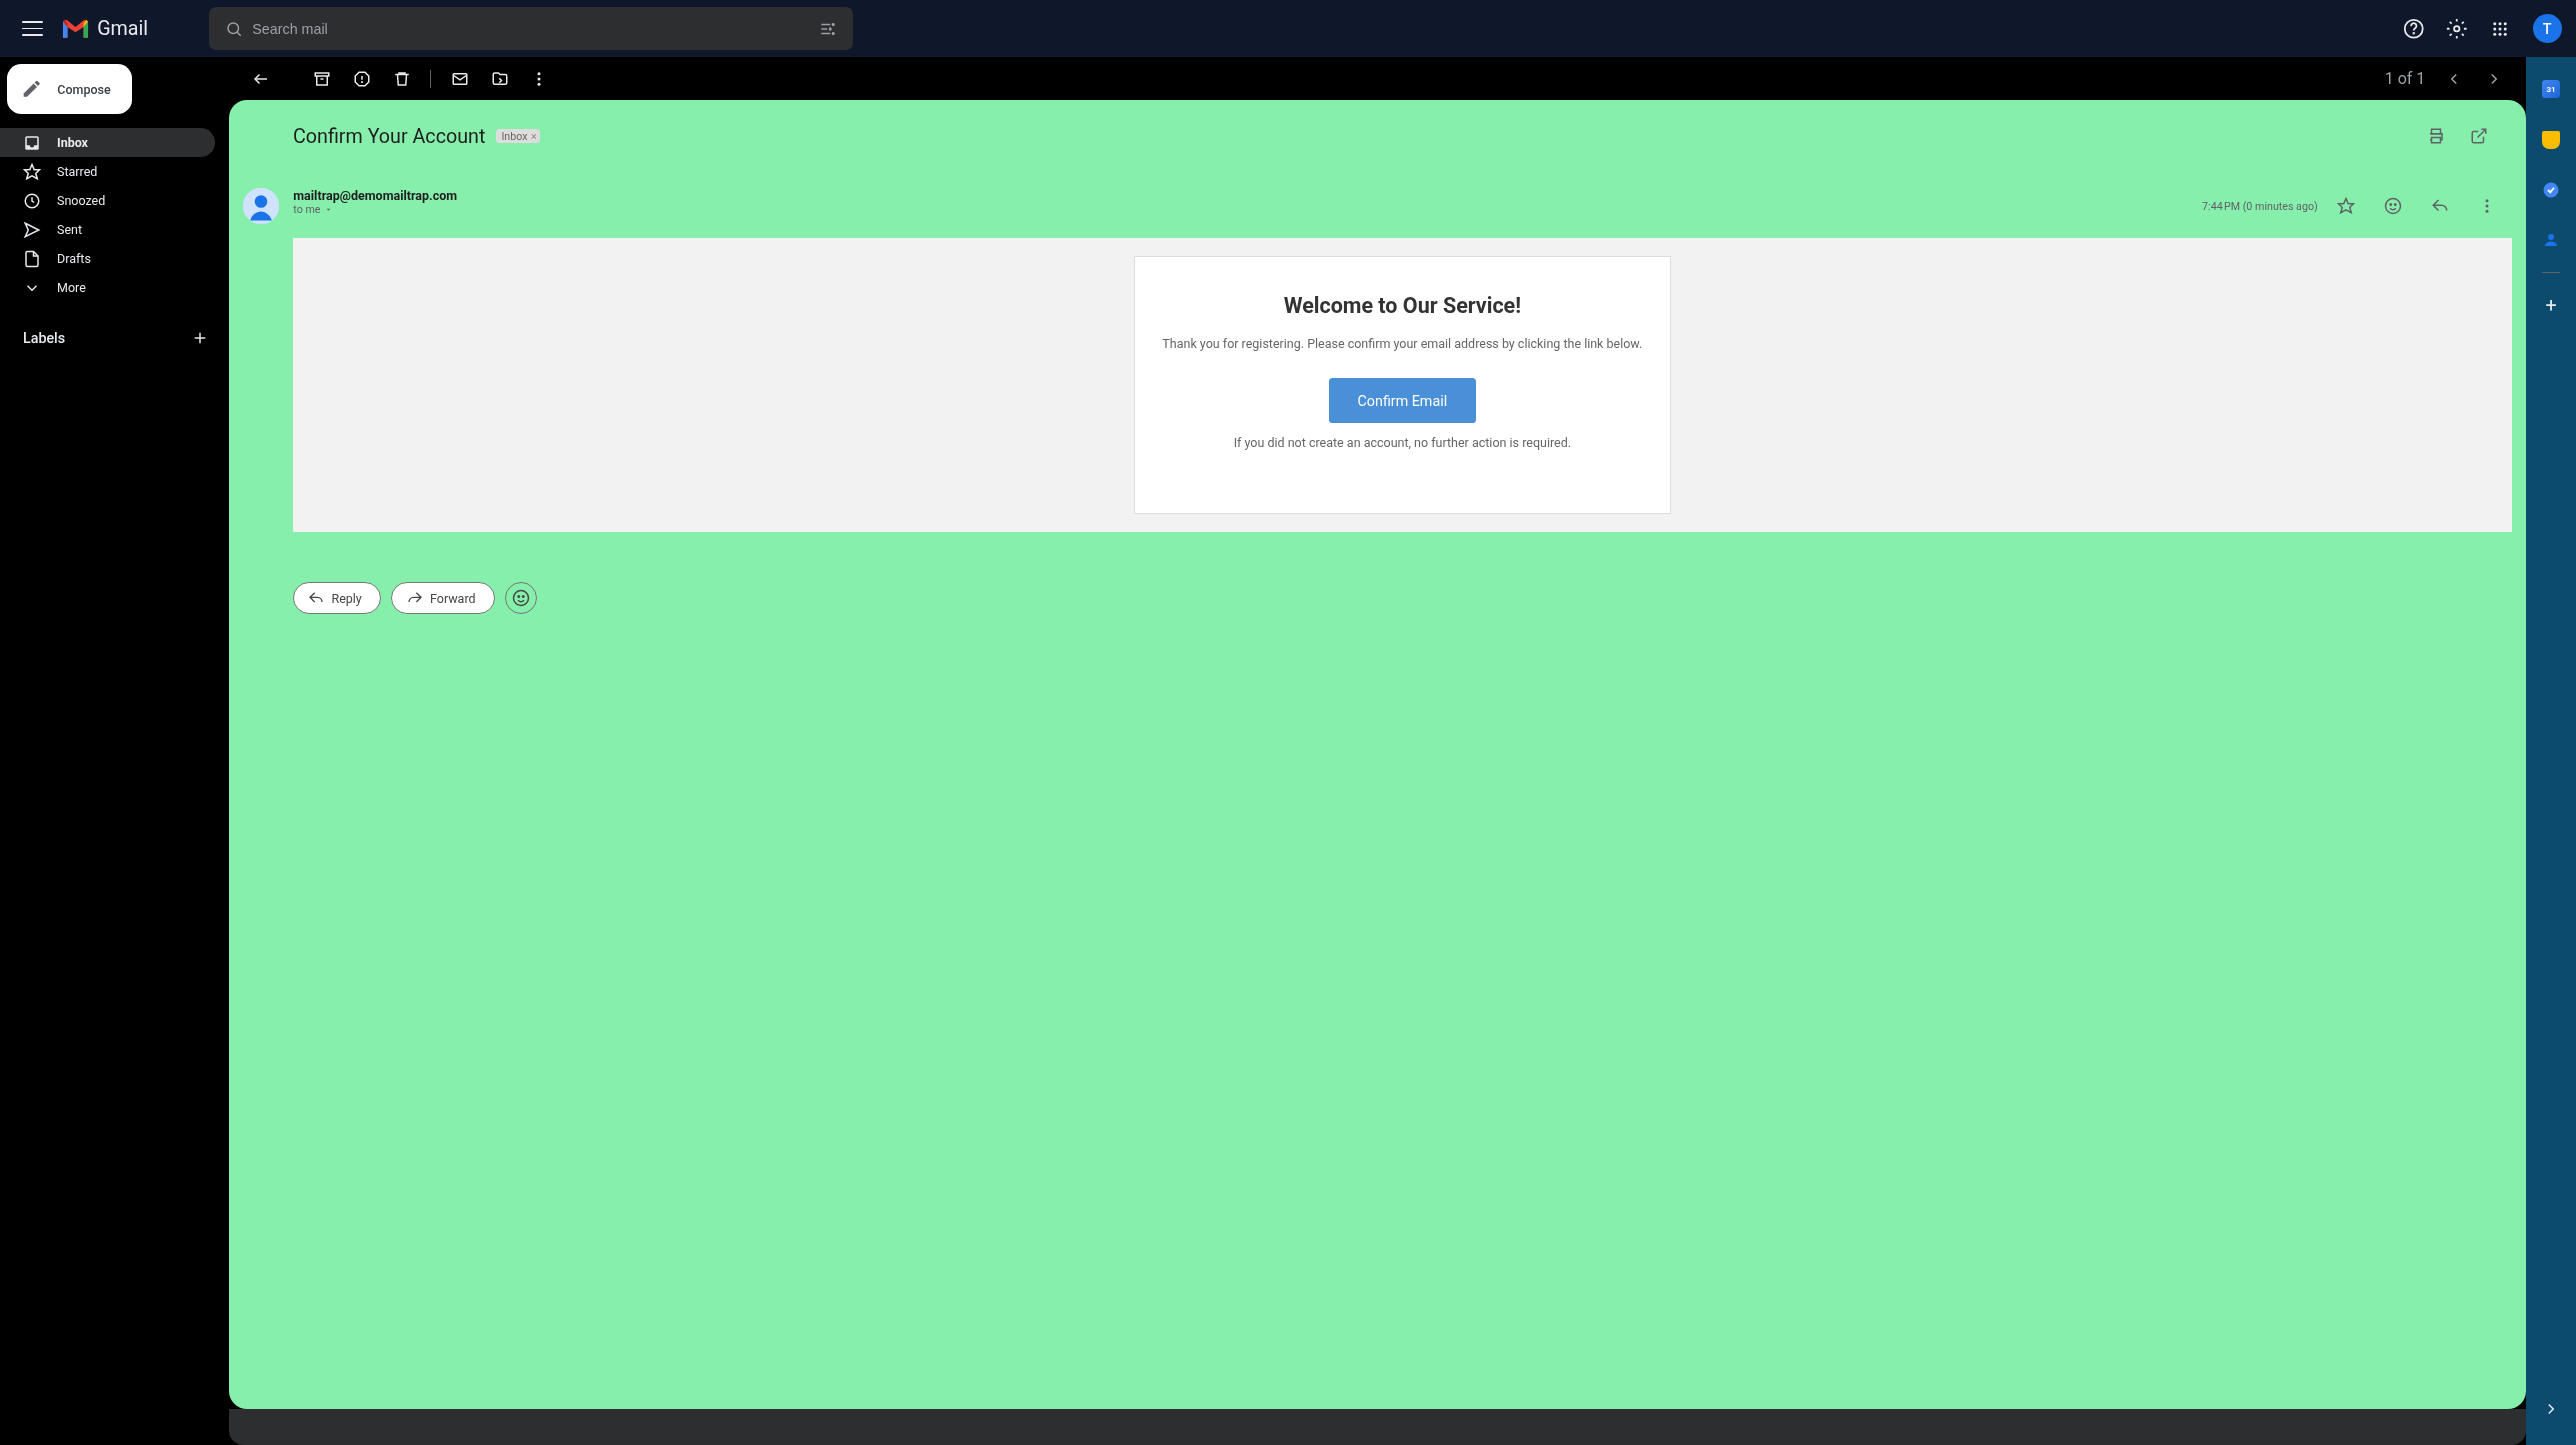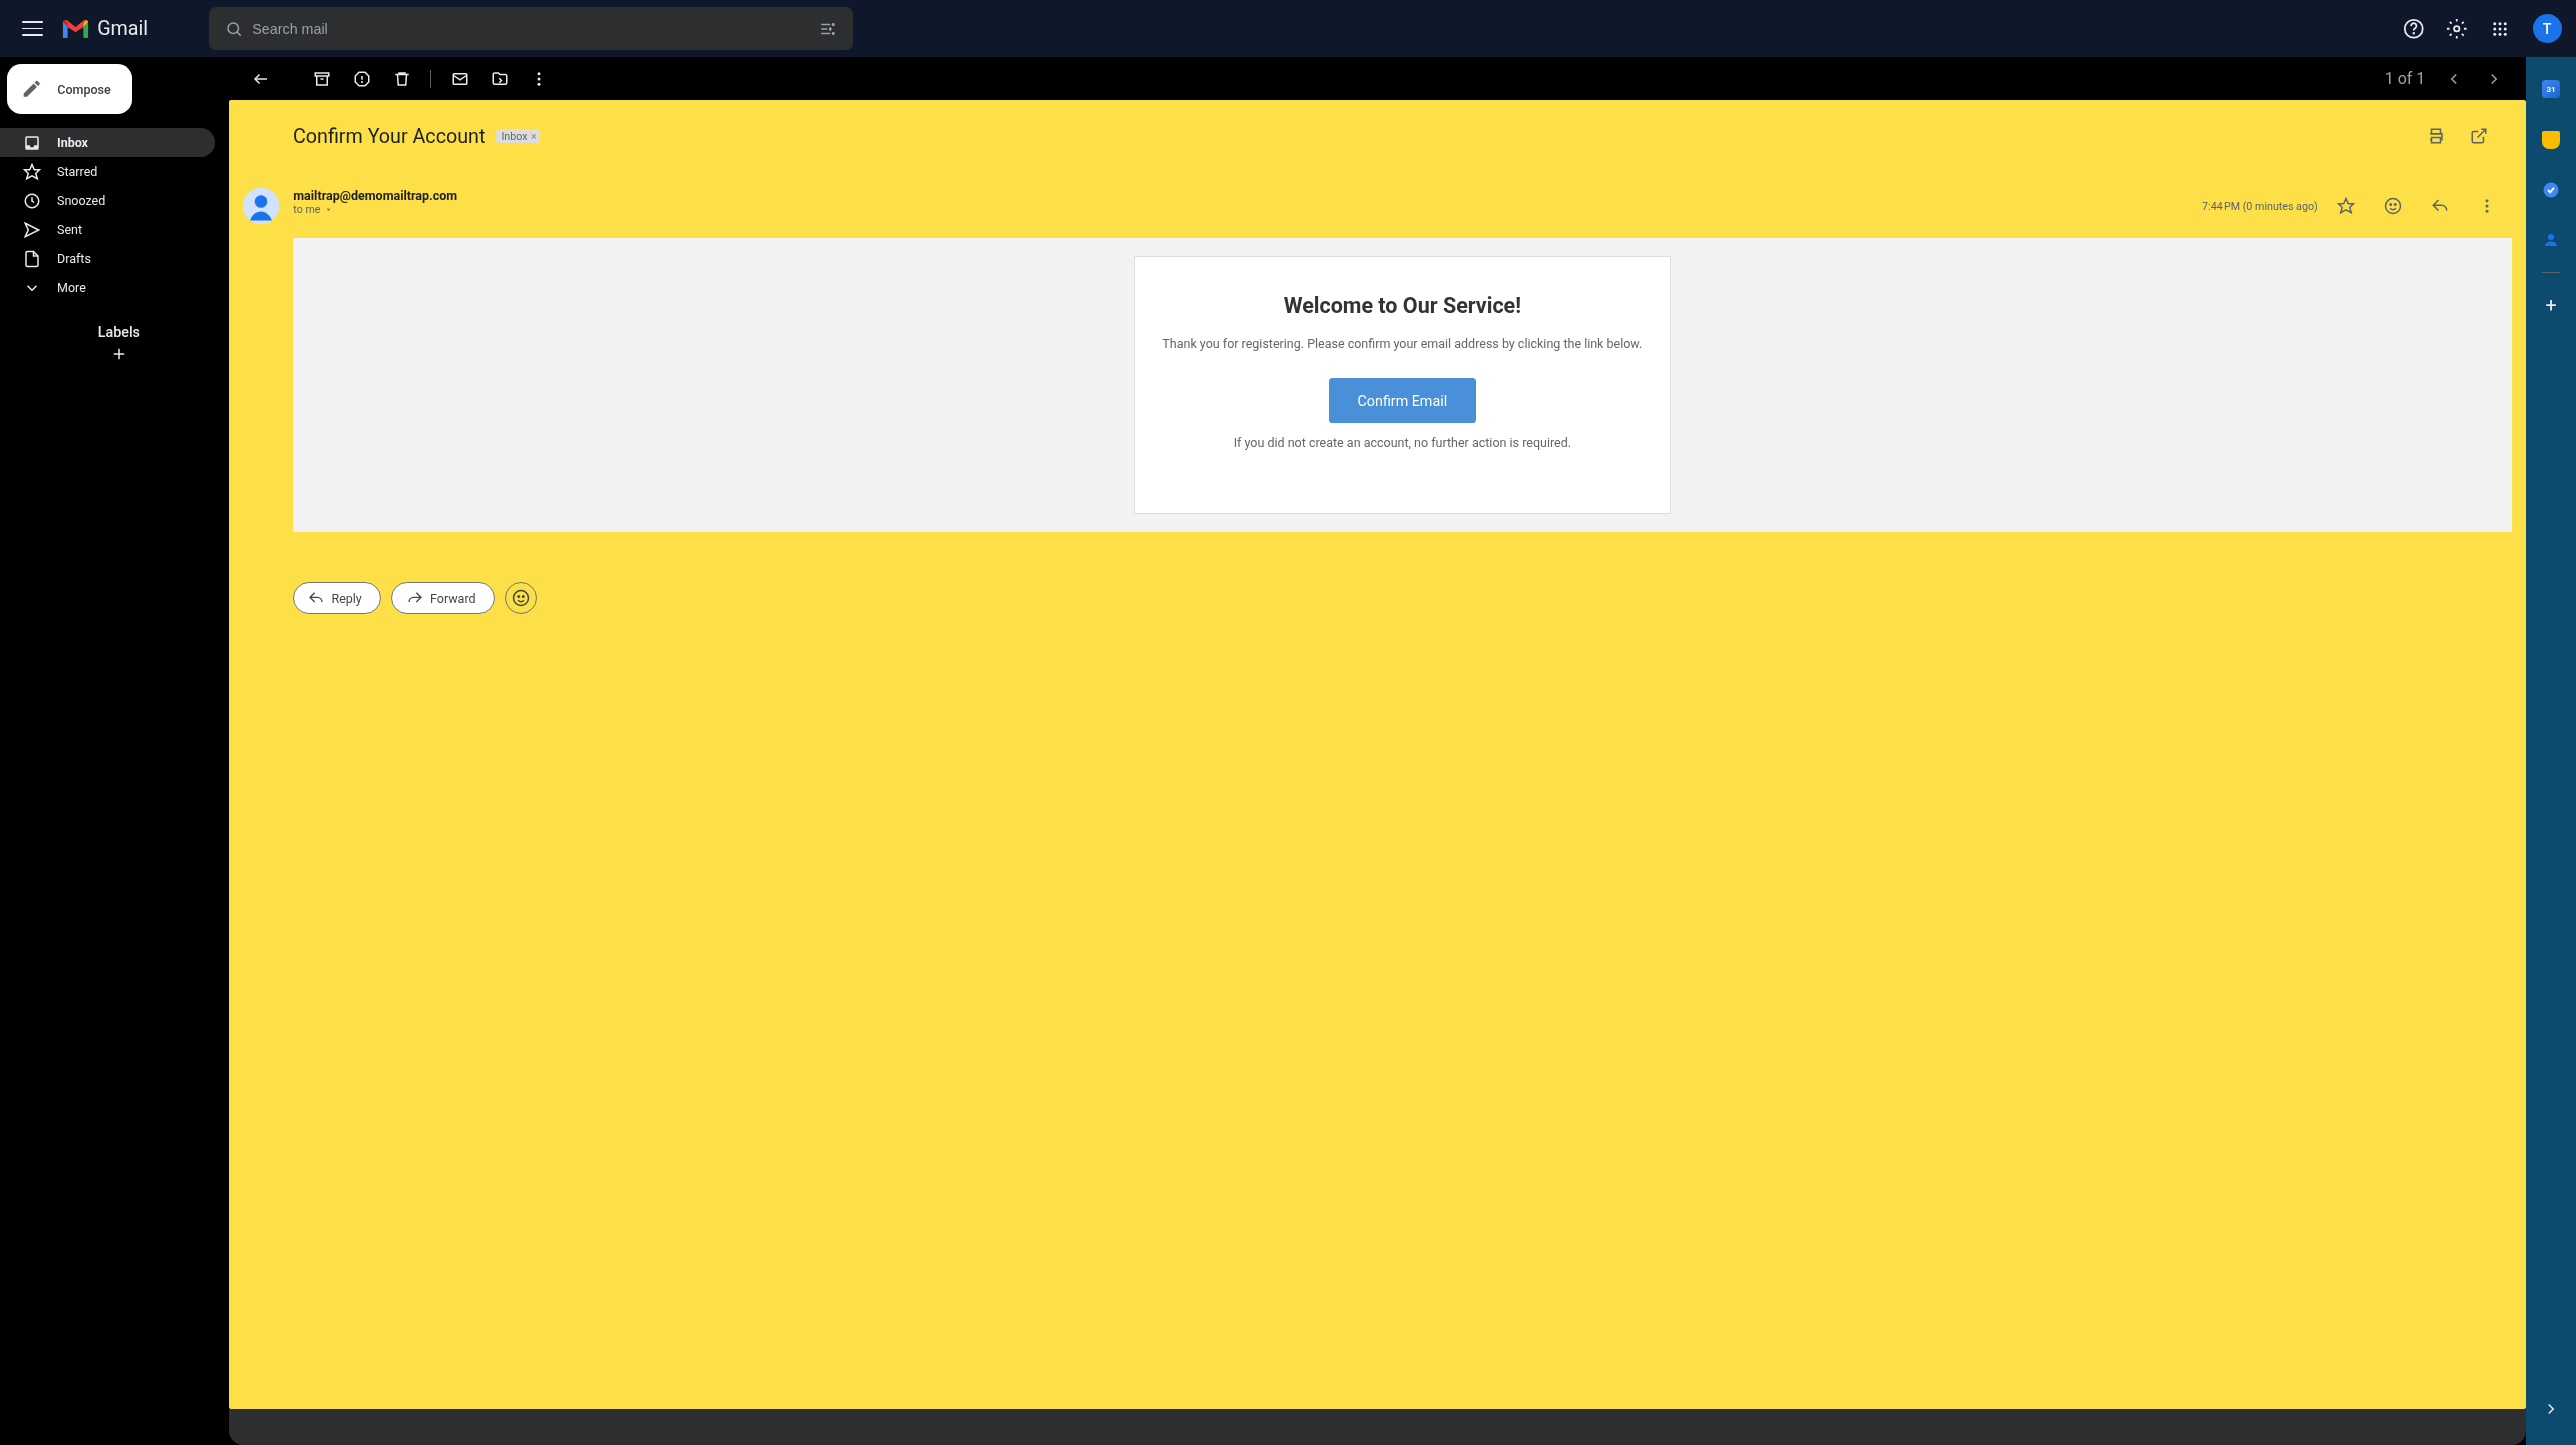--- a/index.html
+++ b/index.html
@@ -173,21 +173,20 @@
       display: flex;
       align-items: center;
       justify-content: center;
     }
     .labels-section {
       margin-top: 21.5px;
       padding: 0 14.3px 0 23px;
       display: flex;
       align-items: center;
       justify-content: space-between;
-      flex-direction: column;
     }
     .labels-title {
       font-size: 14.3px;
       font-weight: 500;
       color: #e8eaed;
     }
     .labels-add {
       width: 29px;
       height: 29px;
       display: flex;
@@ -229,24 +228,24 @@
       background: #5f6368;
       margin: 0 7.2px;
     }
     .toolbar-spacer { flex: 1; }
     .toolbar-count {
       font-size: 16px;
       color: #9aa0a6;
       margin-right: 7.2px;
     }
     .message-container {
-      background: #fde047;
+      background: #86efac;
       color: #202124;
       flex: 1;
-      border-radius: 2px;
+      border-radius: 18px;
       overflow-y: auto;
     }
     .message-inner {
       padding: 18px 0 18px 64px;
     }
     .subject-row {
       display: flex;
       align-items: center;
       gap: 10.7px;
       padding-right: 29px;

